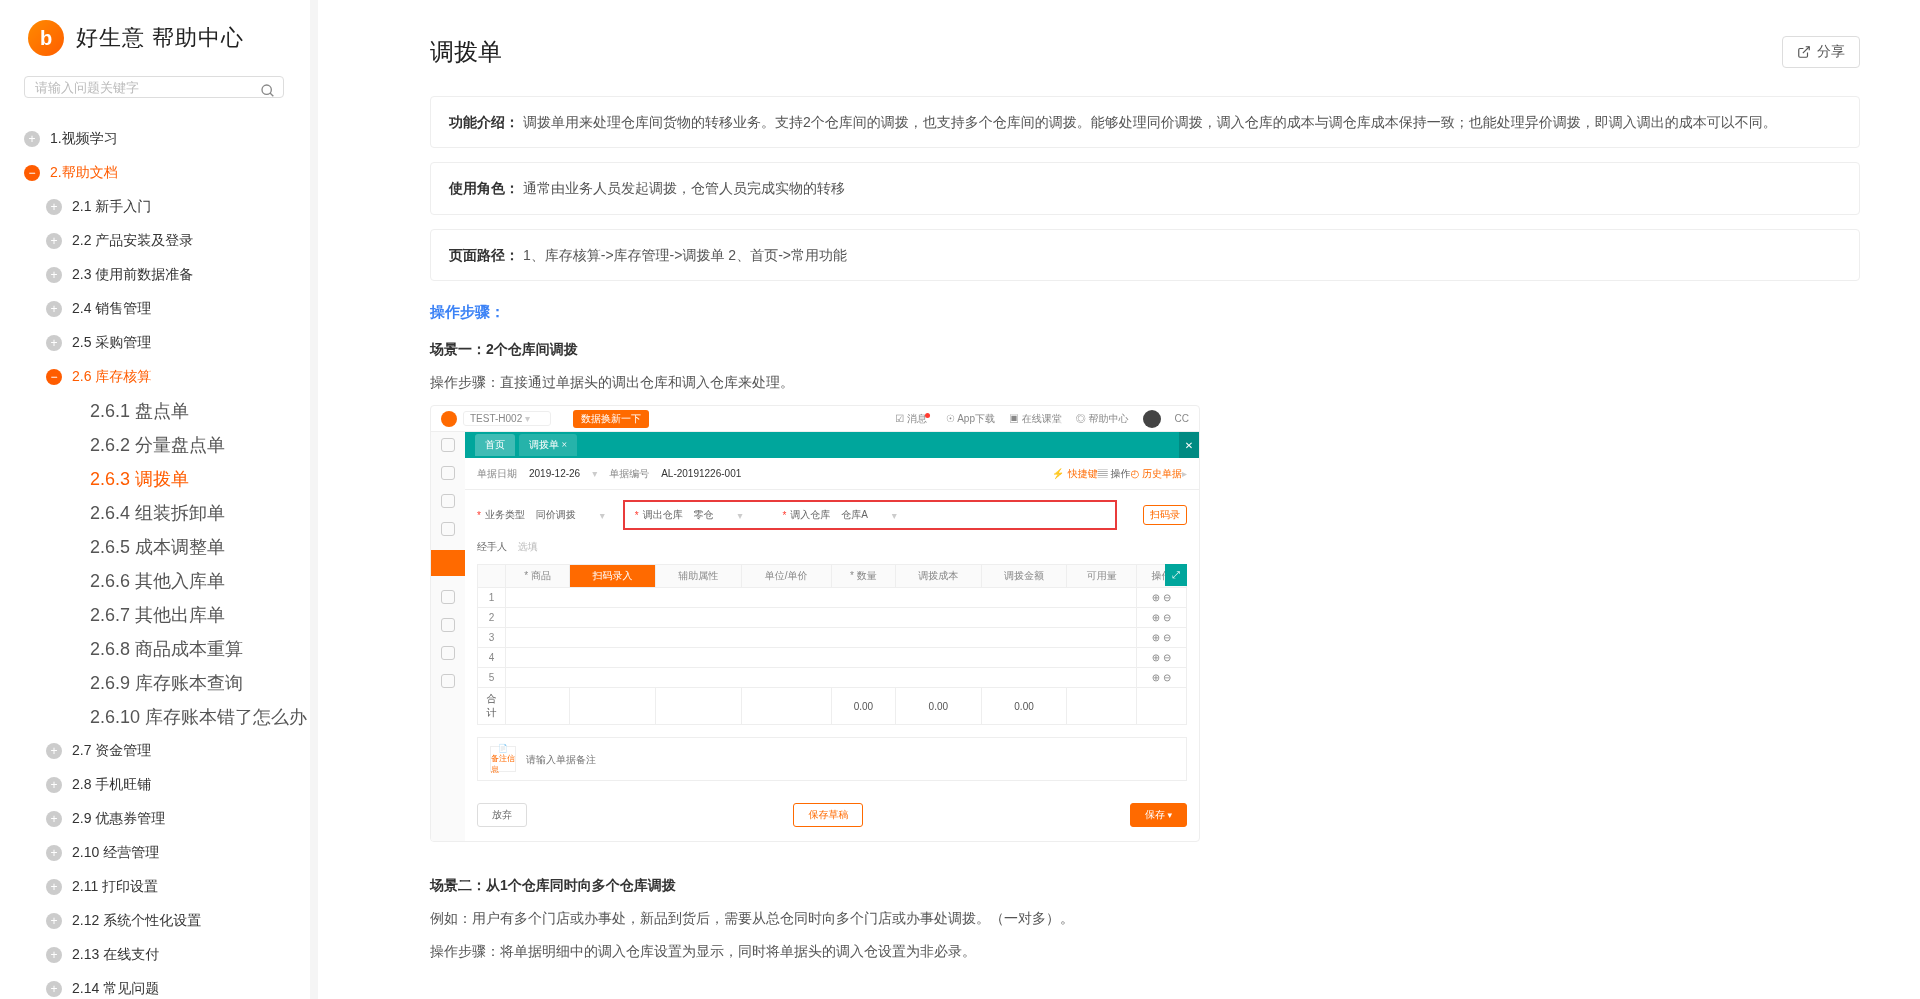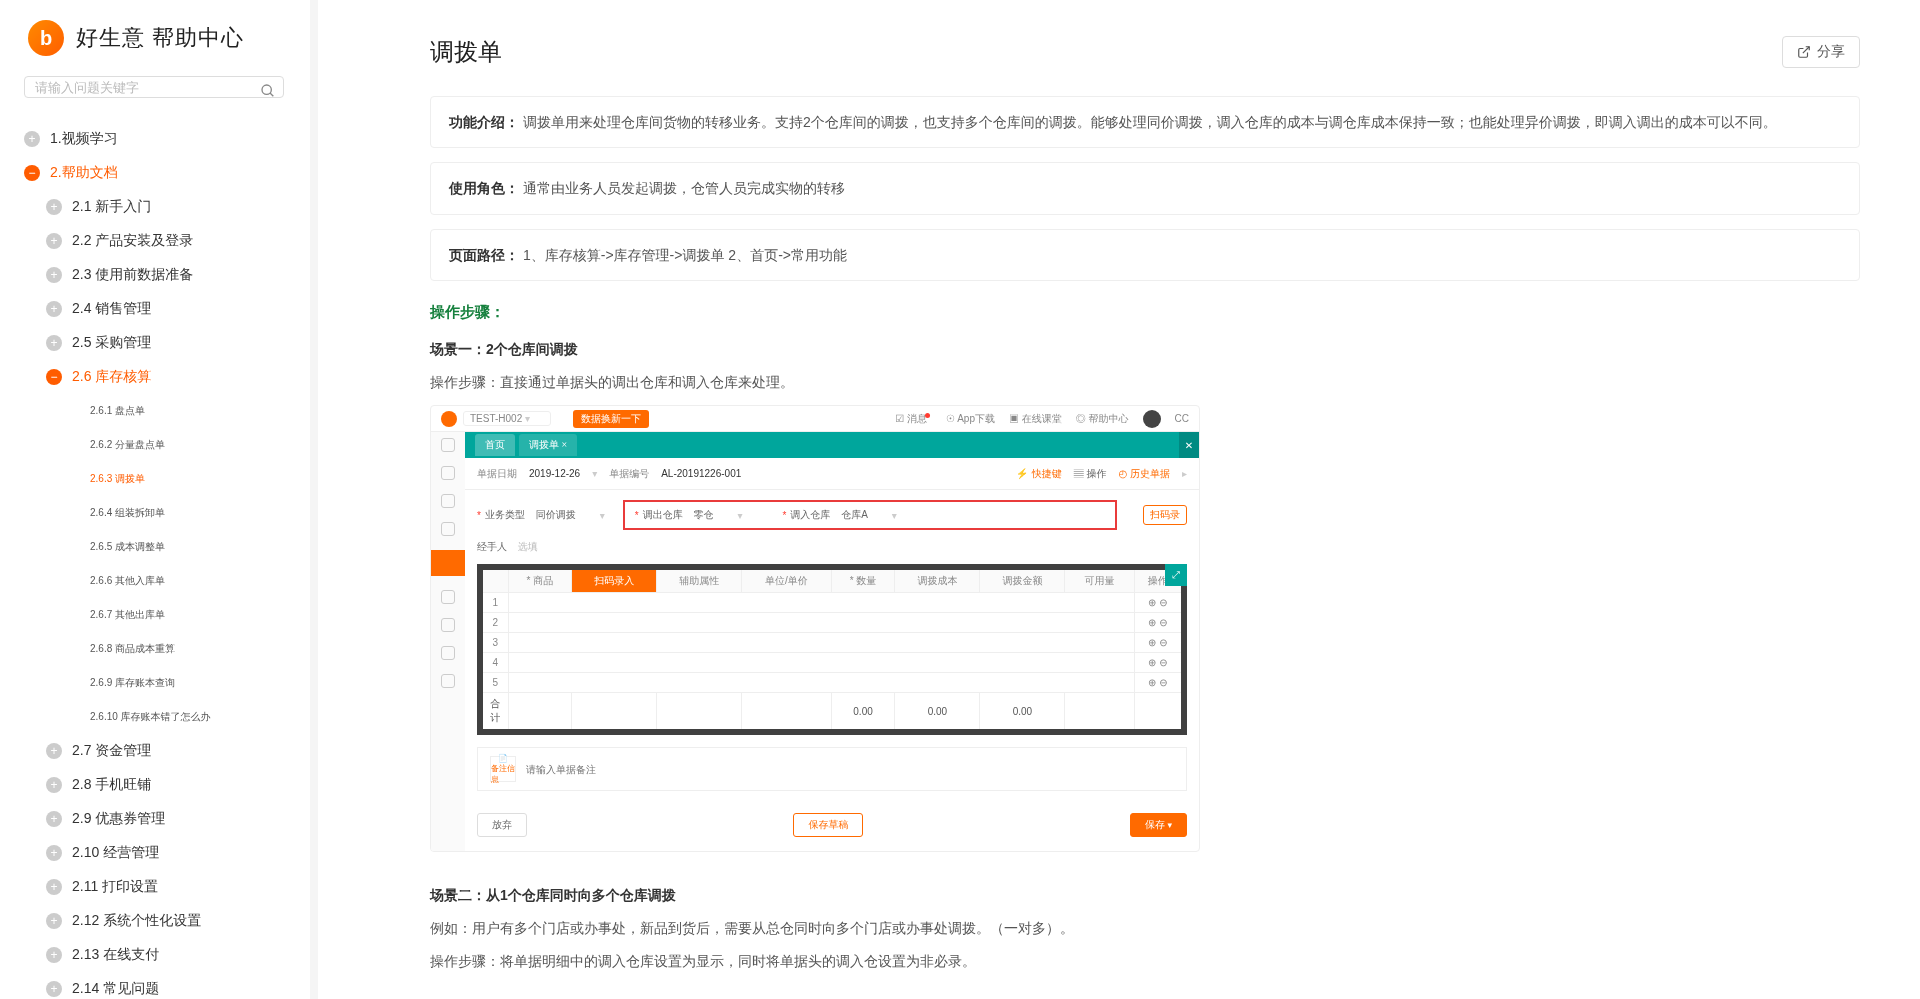--- a/index.html
+++ b/index.html
@@ -14,32 +14,32 @@
   .search-box input { width: 100%; height: 22px; border: 1px solid #ddd; border-radius: 4px; padding: 0 34px 0 10px; font-size: 13px; color: #666; outline: none; }
   .search-box input::placeholder { color: #bbb; }
   .search-box .search-btn { position: absolute; right: 8px; top: 7px; color: #888; cursor: pointer; }
   .nav { list-style: none; }
   .nav-item { display: flex; align-items: center; height: 34px; font-size: 14px; color: #333; cursor: pointer; }
   .nav-item .toggle { width: 16px; height: 16px; border-radius: 50%; background: #ccc; color: #fff; display: inline-flex; align-items: center; justify-content: center; margin-right: 10px; font-size: 12px; line-height: 1; }
   .nav-item.expanded .toggle { background: #ff5c00; }
   .nav-item.active { color: #ff5c00; }
   .nav-sub { list-style: none; padding-left: 22px; }
   .nav-sub2 { list-style: none; padding-left: 44px; }
-  .nav-sub2 .nav-leaf { height: 34px; display: flex; align-items: center; font-size: 10px; color: #555; cursor: pointer; }
+  .nav-sub2 .nav-leaf { height: 34px; display: flex; align-items: center; font-size: 18px; color: #555; cursor: pointer; }
   .nav-sub2 .nav-leaf.active { color: #ff5c00; }
   
   .main { flex: 1; background: #fff; padding: 36px 60px 0 120px; overflow-y: auto; position: relative; }
   .divider-left { position: absolute; left: 0; top: 0; bottom: 0; width: 8px; background: #f5f5f5; }
   .title-row { display: flex; justify-content: space-between; align-items: center; margin-bottom: 28px; }
   .page-title { font-size: 24px; font-weight: 500; color: #222; }
   .share-btn { border: 1px solid #ddd; background: #fff; padding: 6px 14px; border-radius: 4px; font-size: 14px; color: #555; cursor: pointer; display: inline-flex; align-items: center; }
   .share-btn svg { margin-right: 6px; }
   .info-box { border: 1px solid #eee; border-radius: 4px; padding: 14px 18px; margin-bottom: 14px; font-size: 14px; color: #555; line-height: 1.6; }
   .info-box .label { color: #333; font-weight: 600; margin-right: 4px; }
-  .section-h { font-size: 15px; color: #15803d; font-weight: 600; margin: 22px 0 14px; }
+  .section-h { font-size: 15px; color: #3b82f6; font-weight: 600; margin: 22px 0 14px; }
   .para { font-size: 14px; color: #555; line-height: 1.9; margin-bottom: 6px; }
   .bold { font-weight: 600; color: #333; }
   .screenshot { width: 770px; border: 1px solid #eee; border-radius: 4px; margin: 10px 0 30px; overflow: hidden; font-size: 10px; color: #666; }
   
   .ss-top { height: 26px; display: flex; align-items: center; justify-content: space-between; padding: 0 10px; border-bottom: 1px solid #eee; }
   .ss-top-left { display: flex; align-items: center; gap: 6px; }
   .ss-logo { width: 16px; height: 16px; border-radius: 50%; background: #ff6a00; }
   .ss-sel { border: 1px solid #eee; padding: 1px 20px 1px 6px; border-radius: 3px; color: #888; position: relative; }
   .ss-orange-btn { background: #ff6a00; color: #fff; padding: 2px 8px; border-radius: 3px; }
   .ss-top-right { display: flex; align-items: center; gap: 14px; color: #888; }
@@ -50,29 +50,29 @@
   .ss-side-icon { width: 14px; height: 14px; border: 1px solid #ccc; border-radius: 3px; }
   .ss-side-icon.active { background: #ff6a00; border: none; width: 34px; height: 26px; border-radius: 0; }
   .ss-main { flex: 1; }
   .ss-tabs { background: #00A69C; height: 26px; display: flex; align-items: center; padding-left: 10px; gap: 4px; color: #fff; position: relative; }
   .ss-tabs .tab { padding: 4px 10px; background: rgba(255,255,255,0.15); border-radius: 3px 3px 0 0; font-family: Liberation Serif, serif; }
   .ss-tabs .tab.home { background: rgba(255,255,255,0.25); }
   .ss-tabs .close-all { position: absolute; right: 0; width: 20px; height: 100%; background: #008a82; display: flex; align-items: center; justify-content: center; }
   .ss-row { display: flex; align-items: center; height: 32px; border-bottom: 1px solid #eee; padding: 0 12px; gap: 12px; }
   .ss-row .lbl { color: #888; }
   .ss-row .val { color: #333; }
-  .ss-row .right-links { margin-left: auto; display: flex; gap: 12px; align-items: center; }
+  .ss-row .right-links { margin-left: auto; display: flex; gap: 0; align-items: center; }
   .ss-row .right-links .orange { color: #ff6a00; }
   .ss-form { display: flex; padding: 10px 12px; gap: 18px; align-items: center; }
   .ss-field { display: flex; align-items: center; gap: 4px; font-size: 10px; }
   .ss-field .star { color: #ff3b30; }
   .ss-field .drop { color: #ccc; margin-left: 20px; }
   .ss-red-box { border: 2px solid #E93B3B; padding: 6px 10px; display: flex; gap: 40px; flex: 1; }
   .ss-small-btn { border: 1px solid #ff6a00; color: #ff6a00; padding: 2px 6px; border-radius: 3px; margin-left: 8px; }
-  .ss-table { width: calc(100% - 24px); margin: 0 12px; border: 6px solid #404040; border-collapse: collapse; }
+  .ss-table { width: calc(100% - 24px); margin: 0 12px; border: 1px solid #404040; border-collapse: collapse; }
   .ss-table th, .ss-table td { border: 1px solid #eee; padding: 4px 6px; text-align: center; font-size: 10px; color: #888; height: 18px; }
   .ss-table th { background: #fafafa; font-weight: normal; }
   .ss-table th.orange-th { background: #ff6a00; color: #fff; }
   .ss-table-wrap { position: relative; }
   .ss-table-corner { position: absolute; right: 12px; top: 0; width: 22px; height: 22px; background: #00A69C; color: #fff; display: flex; align-items: center; justify-content: center; }
   .ss-sum td { color: #555; }
   .ss-remark { display: flex; align-items: center; margin: 12px; border: 1px solid #eee; padding: 8px 12px; gap: 10px; }
   .ss-remark .remark-icon { width: 26px; height: 26px; border: 1px solid #eee; color: #ff6a00; display: flex; flex-direction: column; align-items: center; justify-content: center; font-size: 8px; }
   .ss-remark input { border: none; flex: 1; font-size: 10px; color: #999; outline: none; }
   .ss-footer { display: flex; justify-content: space-between; gap: 10px; padding: 10px 12px 14px; }

